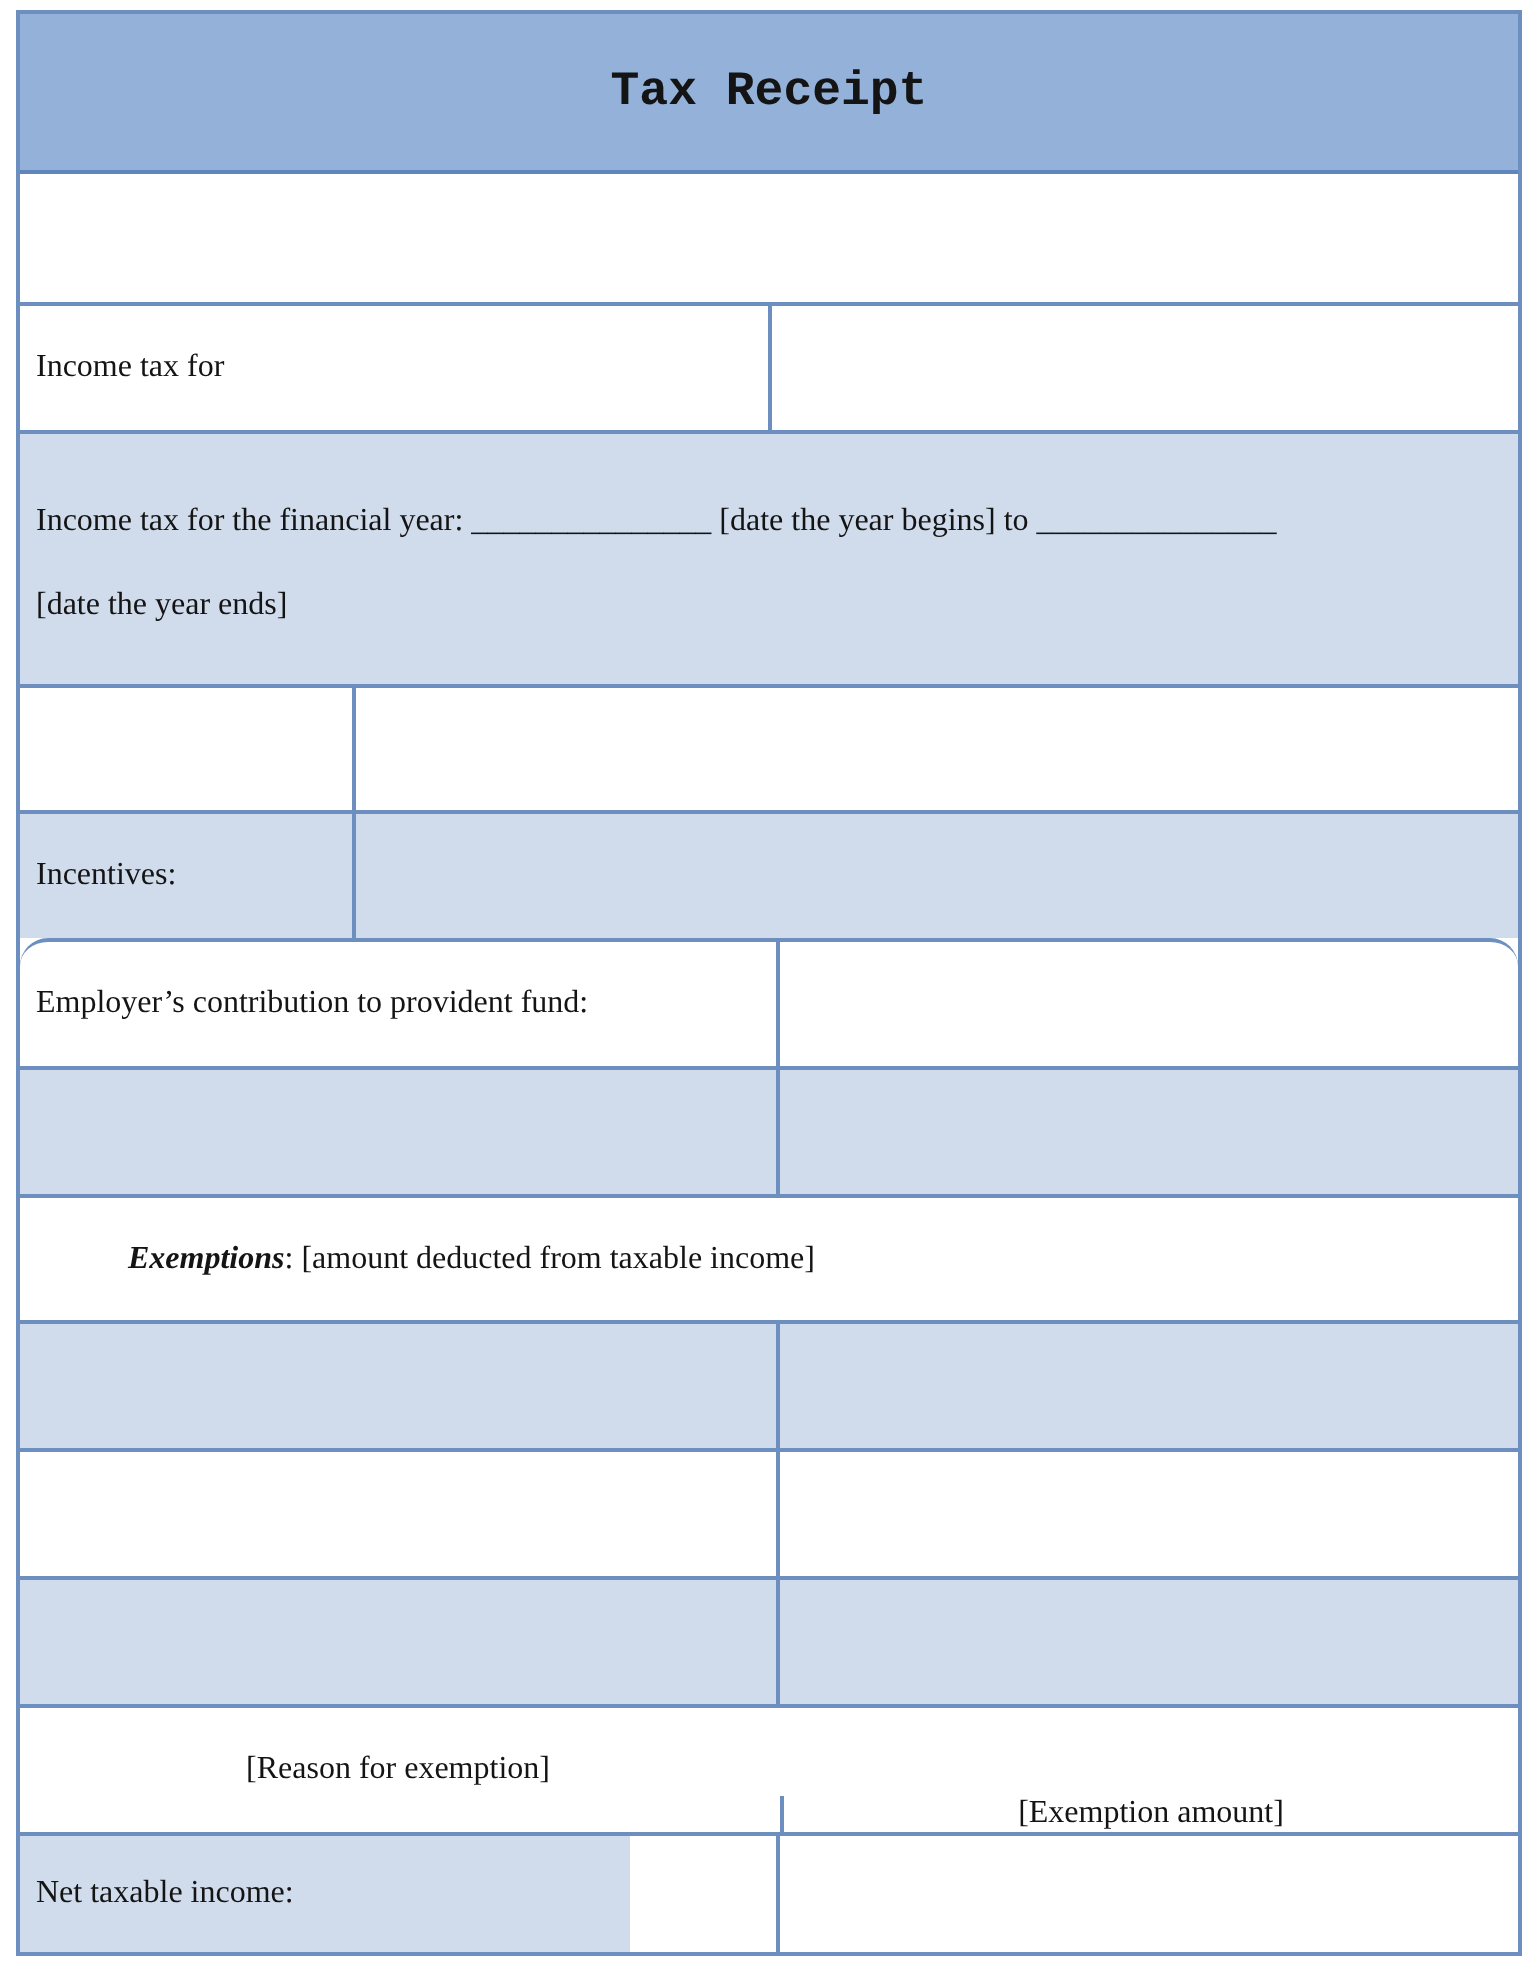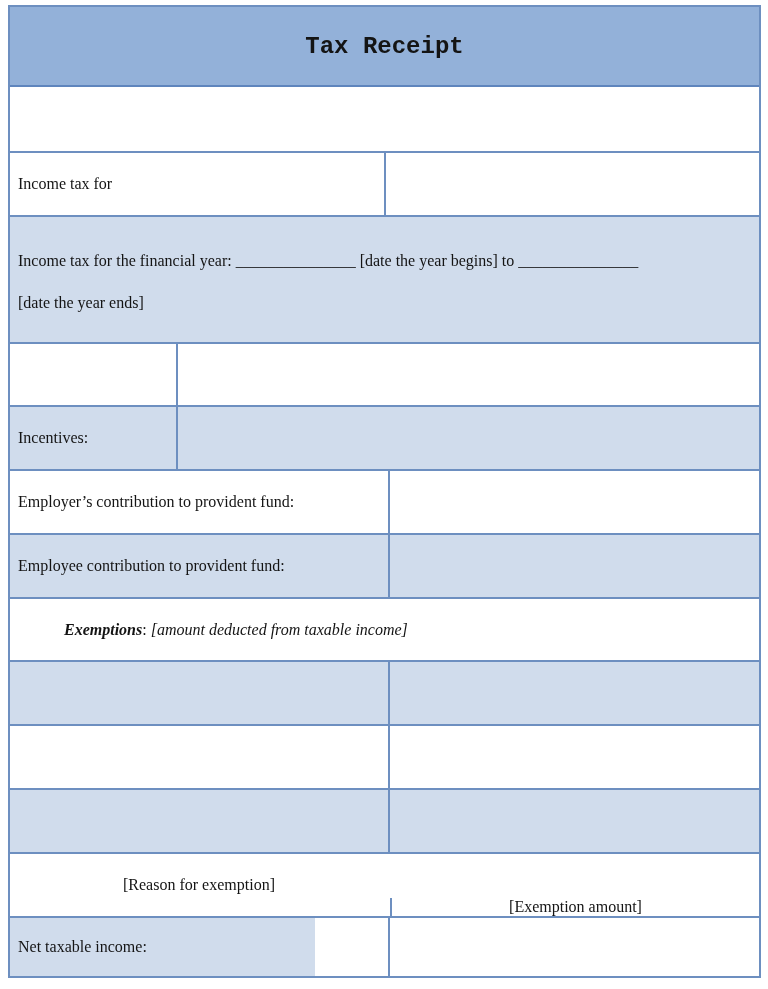--- a/index.html
+++ b/index.html
@@ -9,21 +9,21 @@
            border:2px solid #6d8fc0; box-sizing:border-box; }
   .row { position:absolute; left:0; right:0; border-top:2px solid #6d8fc0; box-sizing:border-box; }
   .row.first { border-top:none; }
   .shade { background:#d0dcec; }
   .white { background:#ffffff; }
   .head { background:#93b1d9; border-bottom:2px solid #5f85bd; }
   .cell { position:absolute; top:0; bottom:0; box-sizing:border-box; display:flex; align-items:center; padding-left:8px; font-size:16px; }
   .vdiv { border-left:2px solid #6d8fc0; }
   .title { width:100%; justify-content:center; padding:0; font-size:24px; font-weight:bold; }
   .center { justify-content:center; padding:0;text-align:right; }
-  .it { font-style:italic; }
+  .it { }
   .bold-it { font-style:italic; font-weight:bold; }
   .multi { flex-direction:column; align-items:flex-start; justify-content:center; line-height:42px; }
 </style>
 </head>
 <body>
 
 <div class="sheet">
 
   <div class="row first head" style="top:0;height:80px;font-family:Liberation Mono, monospace;">
     <div class="cell title">Tax Receipt</div>
@@ -44,27 +44,26 @@
 
   <div class="row white" style="top:335px;height:63px;">
     <div class="cell vdiv" style="left:166px;right:0;"></div>
   </div>
 
   <div class="row shade" style="top:398px;height:64px;">
     <div class="cell" style="left:0;width:166px;">Incentives:</div>
     <div class="cell vdiv" style="left:166px;right:0;"></div>
   </div>
 
-  <div class="row white" style="top:462px;height:64px;">
+  <div class="row white" style="top:462px;height:64px;border-radius:14px;">
     <div class="cell" style="left:0;width:378px;">Employer’s contribution to provident fund:</div>
     <div class="cell vdiv" style="left:378px;right:0;"></div>
   </div>
 
   <div class="row shade" style="top:526px;height:64px;">
-    <div class="cell" style="left:0;width:378px;">Employee contribution to provident fund:</div>
     <div class="cell vdiv" style="left:378px;right:0;"></div>
   </div>
 
   <div class="row white" style="top:590px;height:63px;">
     <div class="cell" style="left:12px;right:0;padding-left:42px;">
       <span class="bold-it">Exemptions</span>
       <span>:</span>
       <span class="it" style="white-space:pre;"> [amount deducted from taxable income]</span>
     </div>
   </div>

